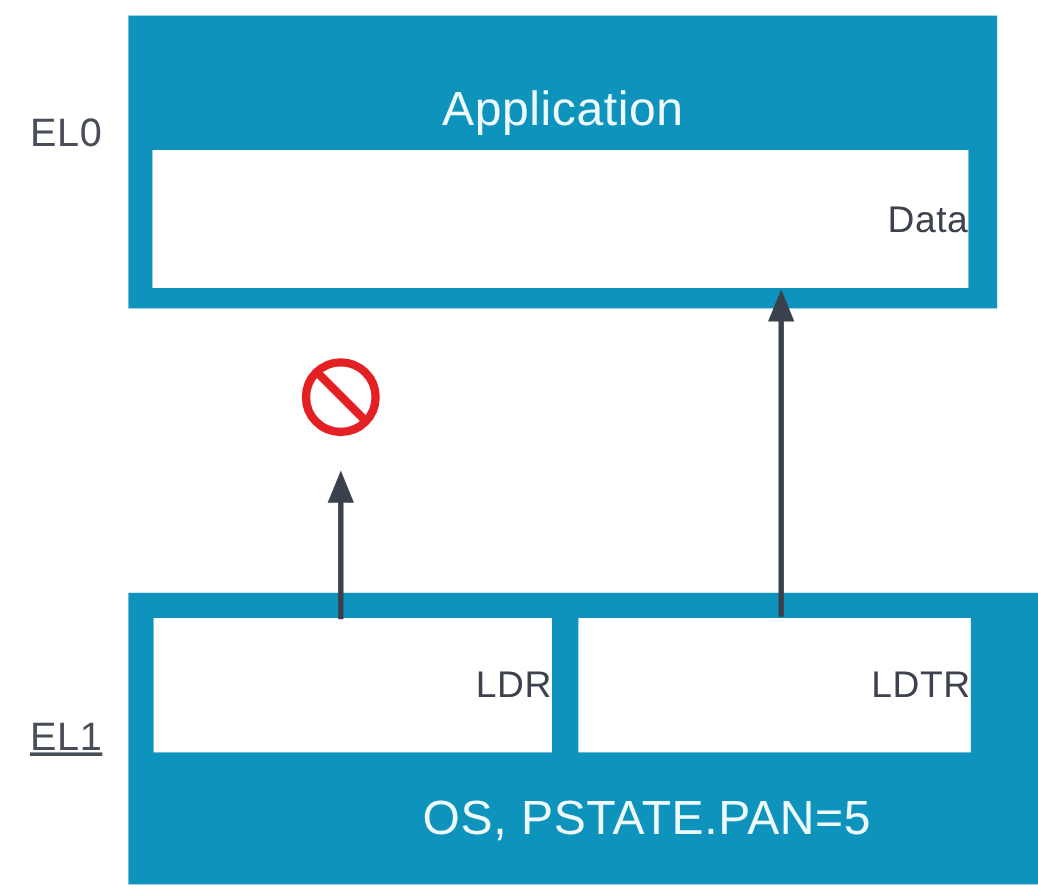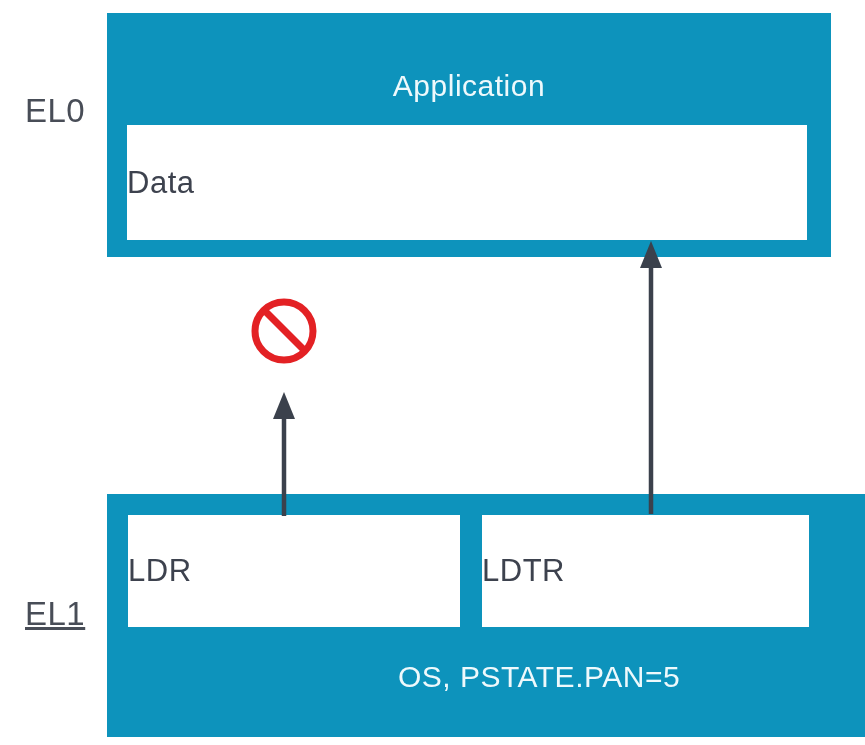--- a/index.html
+++ b/index.html
@@ -38,33 +38,33 @@
     position: absolute;
     background: var(--teal);
   }
   .app-box { left: 107px; top: 13px;  width: 724px; height: 244px; }
   .os-box  { left: 107px; top: 494px; width: 864px; height: 243px; }
 
   .box-title {
     position: absolute;
     left: 0; width: 100%;
     text-align: center;
-    font-size: 30px;
+    font-size: 40px;
     color: var(--text-light);
     letter-spacing: 0.5px;
   }
   .app-title { top: 56px; }
   .os-title  { top: 166px; }
 
   .whitebox {
     position: absolute;
     background: #ffffff;
     display: flex;
     align-items: center;
-    justify-content: flex-start;
+    justify-content: flex-end;
     font-size: 31px;
     color: var(--text-dark);
     letter-spacing: 0.5px;
   }
   .data-box { left: 20px;  top: 112px; width: 680px; height: 115px; }
   .ldr-box  { left: 21px;  top: 21px;  width: 332px; height: 112px; }
   .ldtr-box { left: 375px; top: 21px;  width: 327px; height: 112px; }
 
   .overlay {
     position: absolute; top: 0; left: 0;

